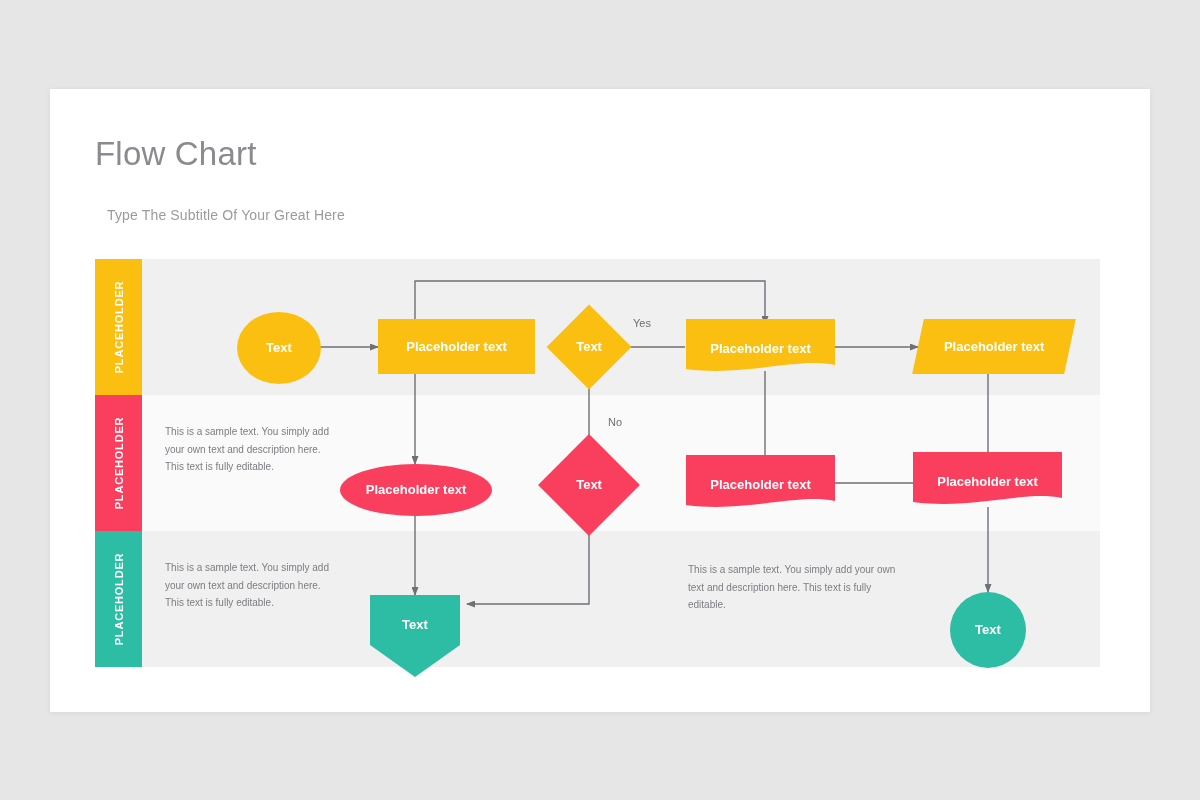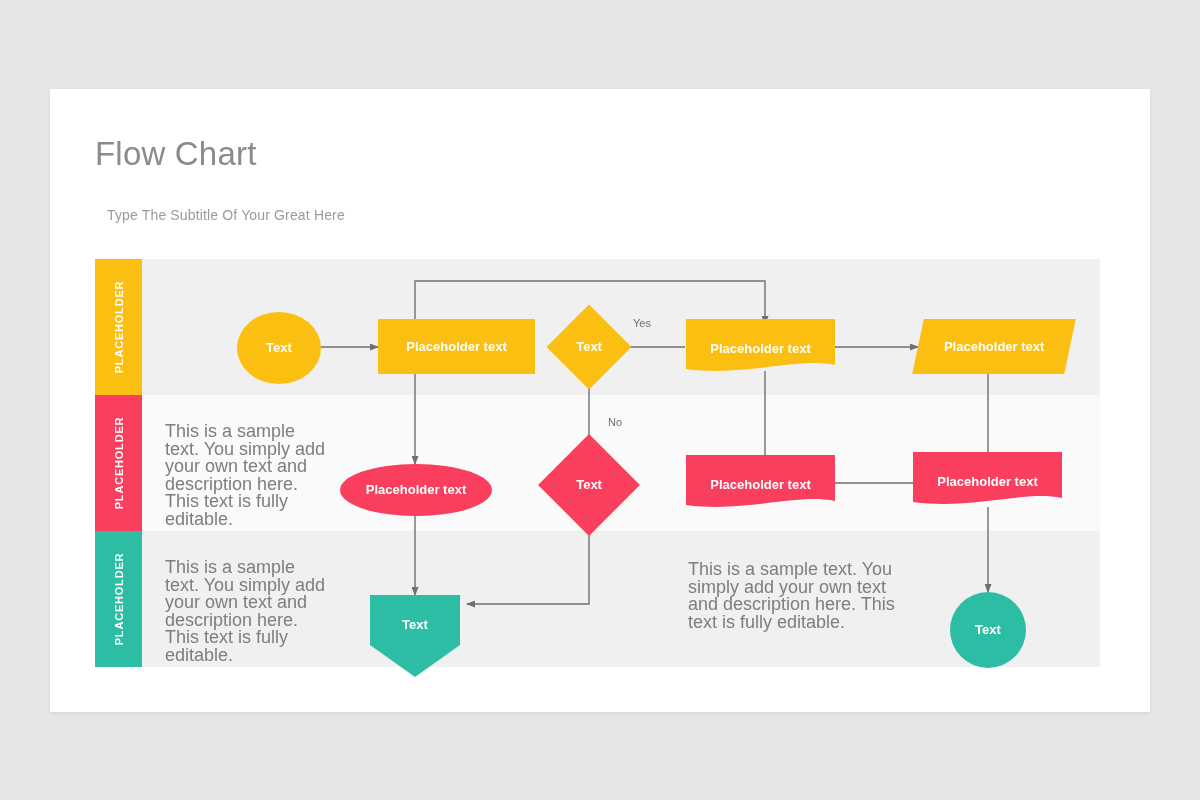--- a/index.html
+++ b/index.html
@@ -83,21 +83,21 @@
     transform-origin: center center;
     color: #ffffff;
     font-size: 11px;
     font-weight: bold;
     letter-spacing: 0.8px;
     white-space: nowrap;
   }
 
   .lane-desc {
     position: absolute;
-    font-size: 18px;
+    font-size: 10px;
     line-height: 17.5px;
     color: #7d7d82;
   }
 
   
   #connector-layer {
     position: absolute;
     left: 0;
     top: 0;
     width: 1005px;

